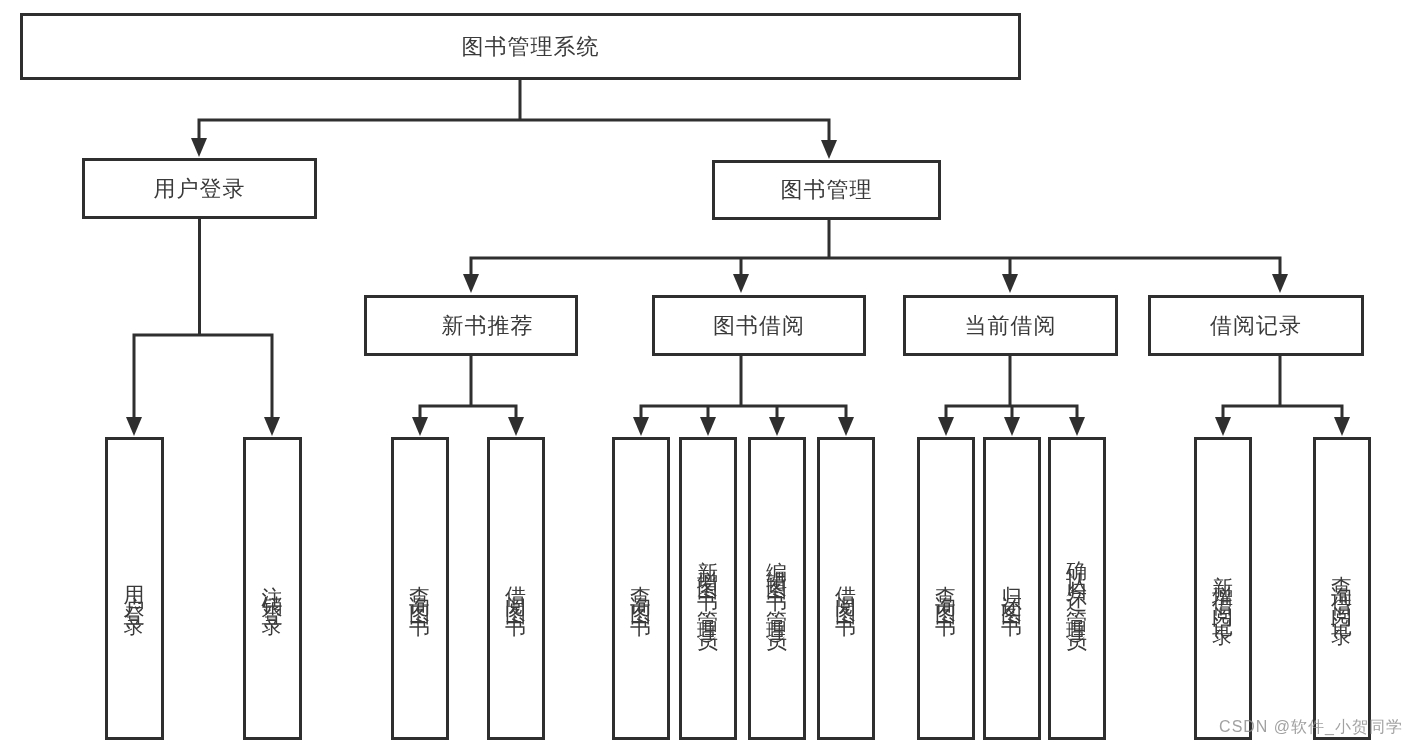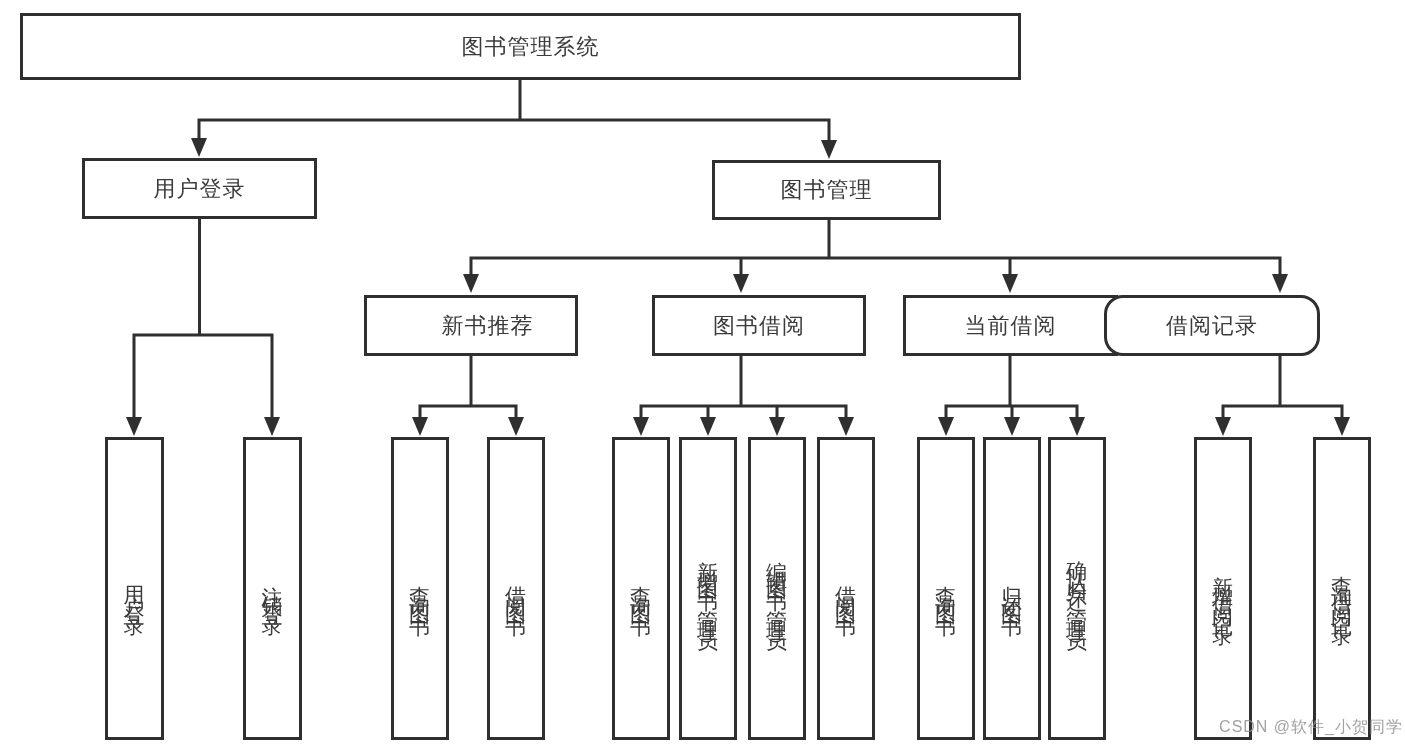--- a/index.html
+++ b/index.html
@@ -100,21 +100,21 @@
 
   <div class="node hbox" style="left:364px;top:295px;width:214px;height:61px;padding-left:33px;">
     <span>新书推荐</span>
   </div>
   <div class="node hbox" style="left:634px;top:295px;width:214px;height:61px;margin-left:18px;">
     <span>图书借阅</span>
   </div>
   <div class="node hbox" style="left:903px;top:295px;width:215px;height:61px;">
     <span>当前借阅</span>
   </div>
-  <div class="node hbox" style="left:1104px;top:295px;width:216px;height:61px;border-radius:19px;">
+  <div class="node hbox" style="left:1148px;top:295px;width:216px;height:61px;">
     <span>借阅记录</span>
   </div>
 
   <div class="node vbox" style="left:105px;top:437px;width:59px;height:303px;">
     <span>用户登录</span>
   </div>
   <div class="node vbox" style="left:243px;top:437px;width:59px;height:303px;">
     <span>注销登录</span>
   </div>
 

